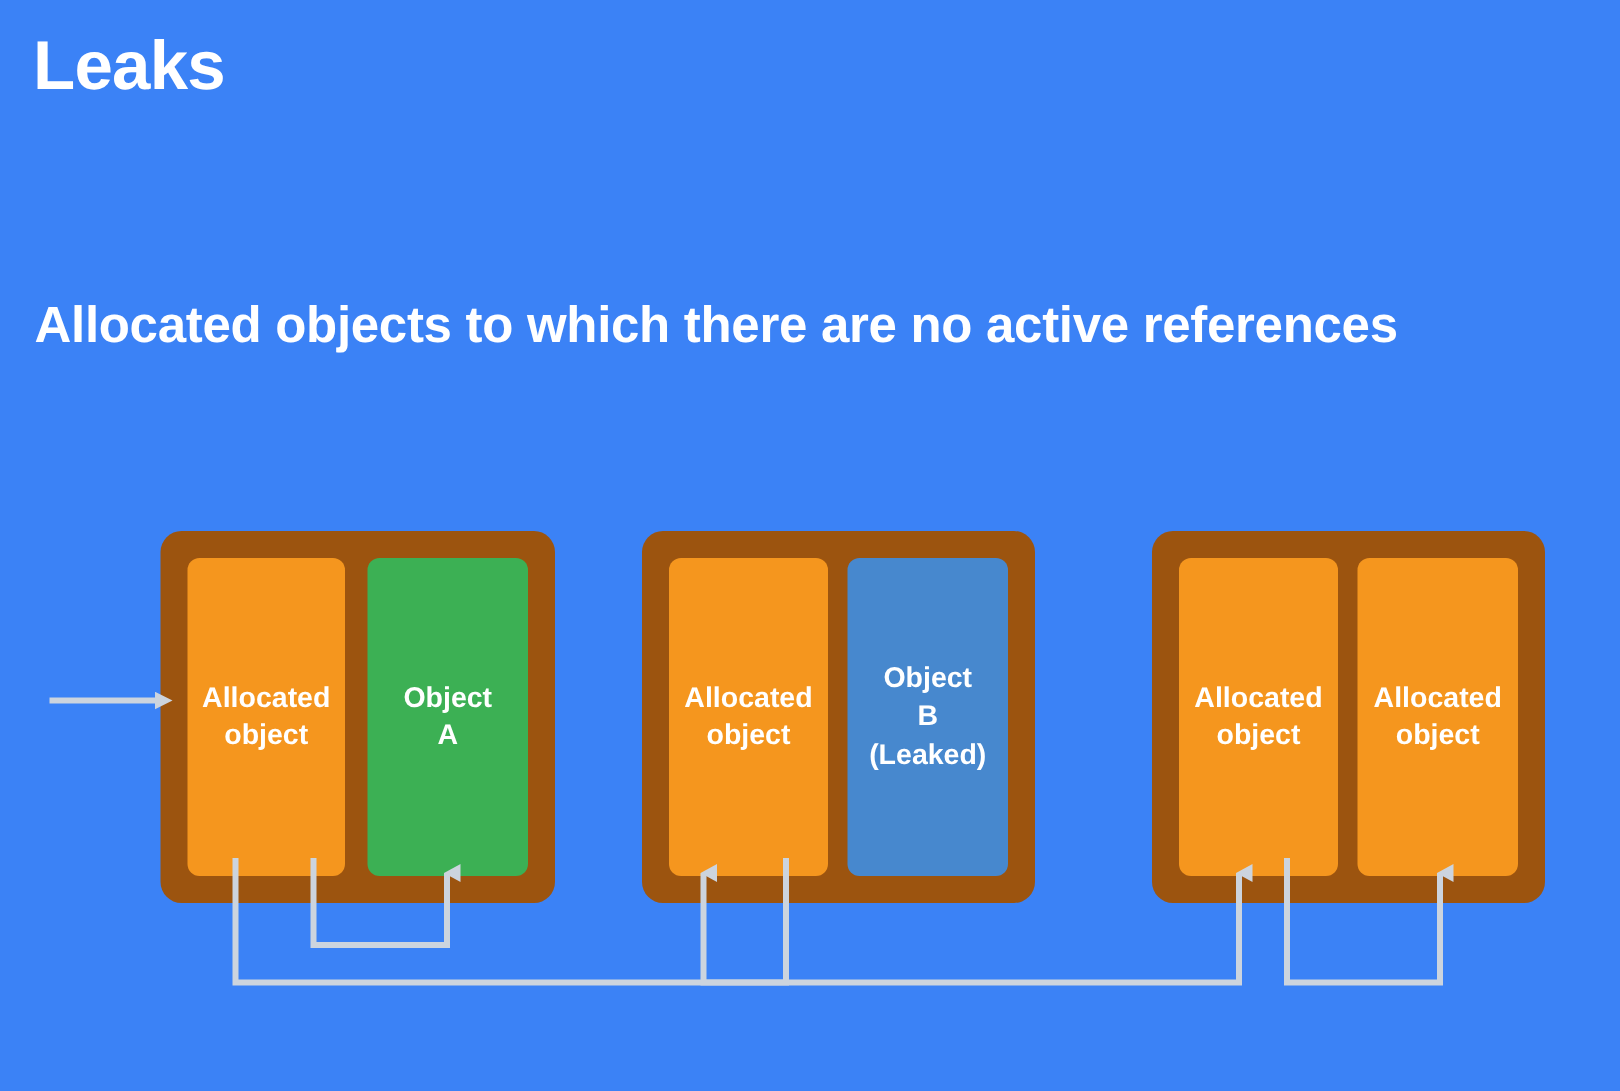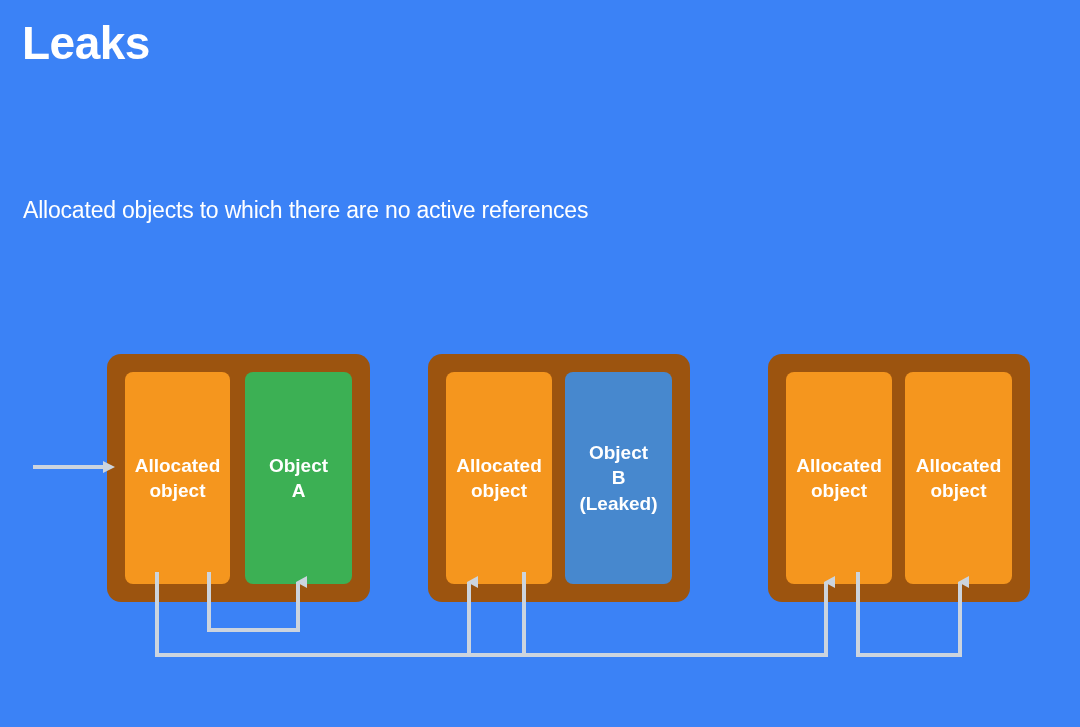--- a/index.html
+++ b/index.html
@@ -27,22 +27,22 @@
     font-size: 46px;
     font-weight: bold;
     letter-spacing: -0.5px;
     color: #ffffff;
     line-height: 1.1;
   }
   .slide-subtitle {
     position: absolute;
     left: 23px;
     top: 197px;
-    font-size: 23px;
-    font-weight: normal;
+    font-size: 34px;
+    font-weight: bold;
     color: #ffffff;
     letter-spacing: -0.2px;
     line-height: 1.2;
   }
 
   
   #diagram {
     position: absolute;
     left: 0;
     top: 12px;

